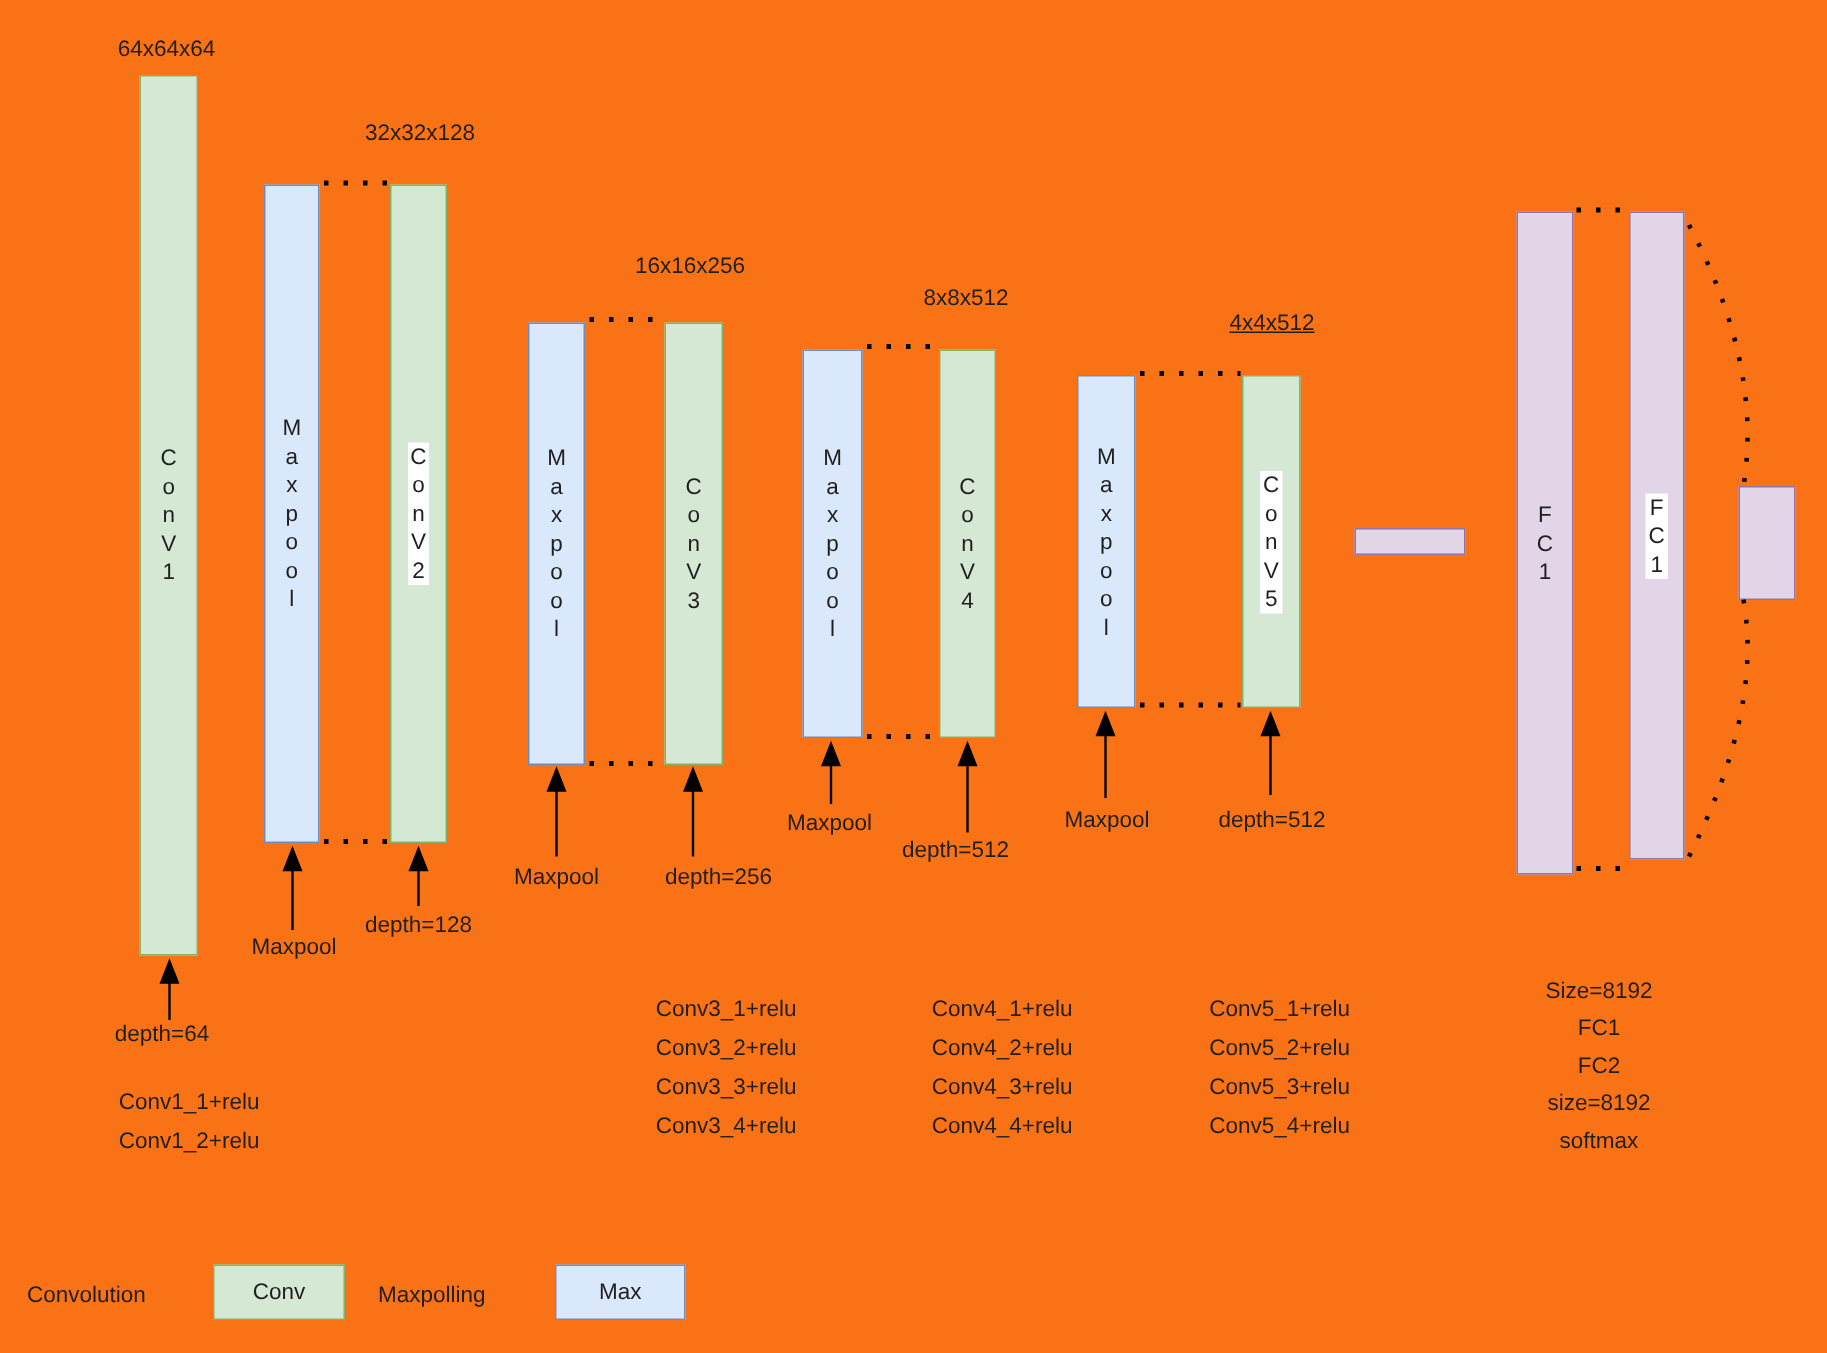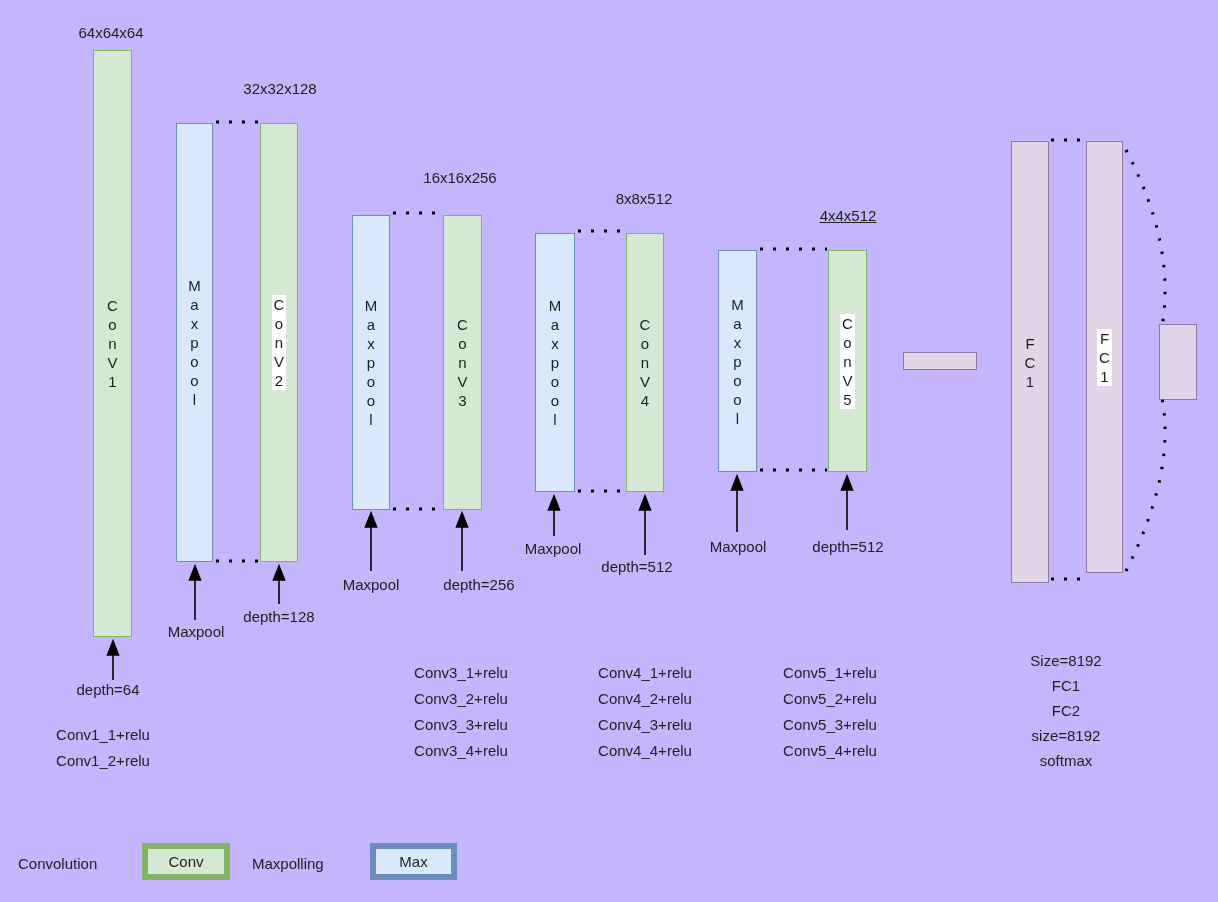--- a/index.html
+++ b/index.html
@@ -1,19 +1,19 @@
 <!DOCTYPE html>
 <html style="--conv-fill: #d5e8d4; --conv-stroke: #82b366; --max-fill: #dae8fc; --max-stroke: #6c8ebf; --fc-fill: #e1d5e7; --fc-stroke: #9673a6; --text: #1f1f1f; --connector: #000000;"><head>
 <meta charset="utf-8">
 <style>
   html,body{margin:0;padding:0;background:#ffffff;}
   .canvas{
     position:relative;
     width:1218px;height:902px;
-    background:#c4b5fd;
+    background:#f97316;
     font-family:"Liberation Sans", sans-serif;
     color:#1f1f1f;
     overflow:hidden;
   }
   .bar{
     position:absolute;
     border:1px solid #000;
     display:flex;align-items:center;justify-content:center;
     font-size:15px;
     box-sizing:border-box;
@@ -27,32 +27,32 @@
     line-height:19px;
     text-align:center;
   }
   .vtext.wbg{background:#ffffff;padding:0 2px;}
   .lbl{
     position:absolute;
     font-size:15px;
     text-align:center;
     white-space:nowrap;
   }
-  .ops{line-height:26px;}
+  .ops{line-height:26px;text-align:right;}
   .notes{line-height:25px;}
   .rect{
     position:absolute;
     box-sizing:border-box;
     border:1px solid var(--fc-stroke);
     background:var(--fc-fill);
   }
   .legend-box{
     position:absolute;
     box-sizing:border-box;
-    border:6px solid #a16207;
+    border:1px solid #a16207;
     display:flex;align-items:center;justify-content:center;
     font-size:15px;
   }
   .legend-box.conv-box{background:var(--conv-fill);border-color:var(--conv-stroke);}
   .legend-box.max-box{background:var(--max-fill);border-color:var(--max-stroke);}
   svg.overlay{position:absolute;left:0;top:0;pointer-events:none;}
 </style>
 </head>
 <body>
 

